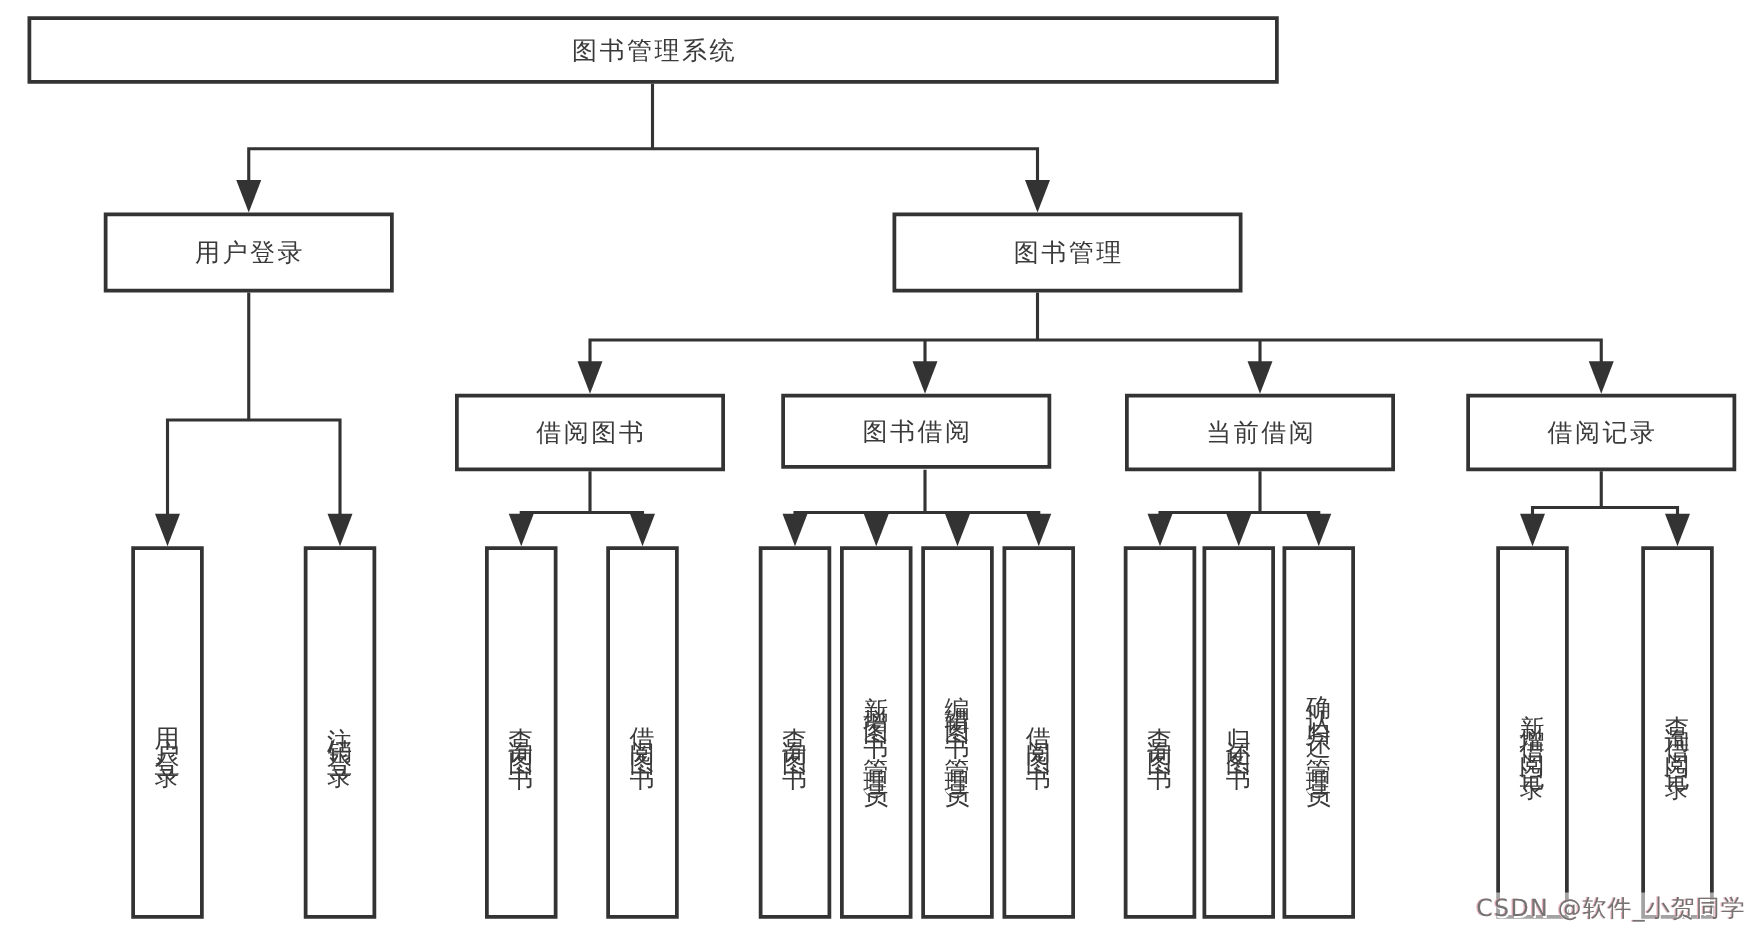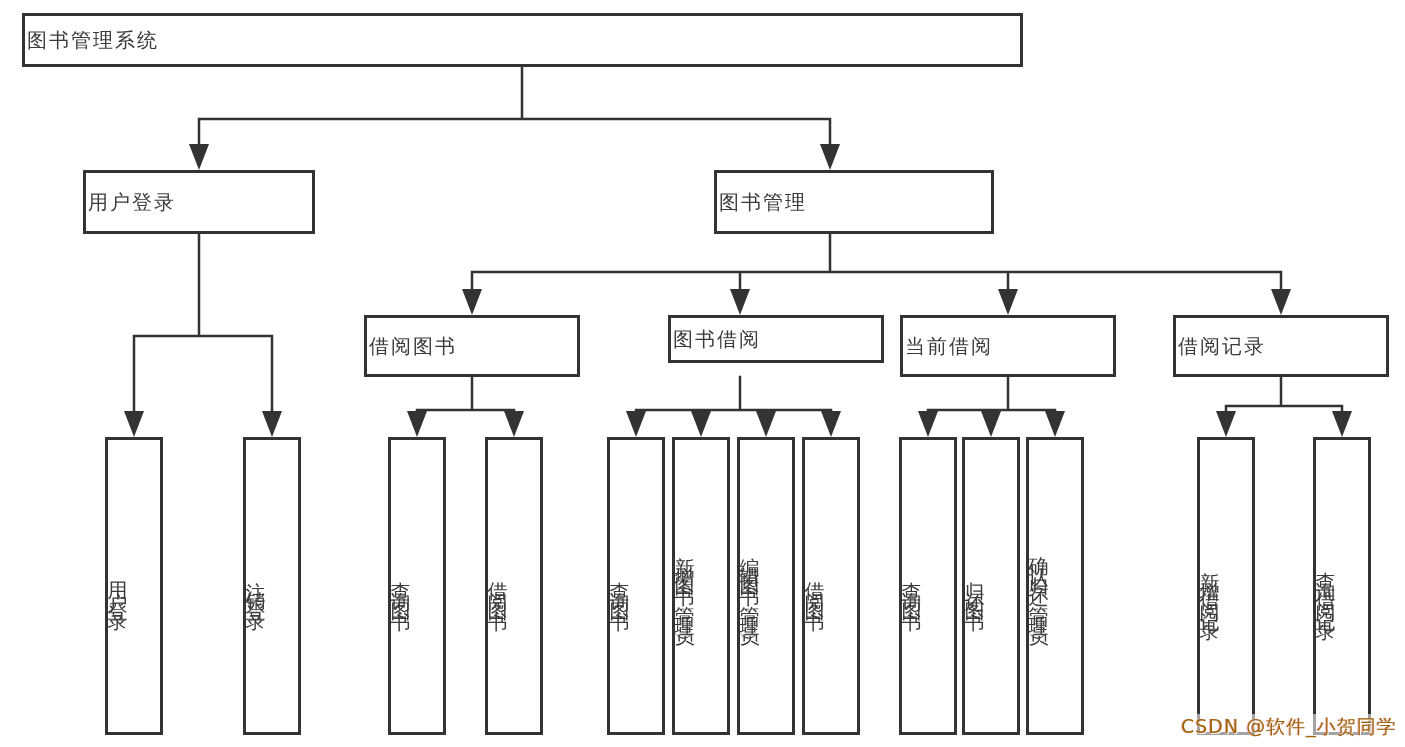--- a/index.html
+++ b/index.html
@@ -21,20 +21,21 @@
     top: 0;
     pointer-events: none;
   }
   .hbox, .vbox {
     position: absolute;
     box-sizing: border-box;
     border: 3px solid #333333;
     background: #ffffff;
     display: flex;
     align-items: center;
+    justify-content: center;
     color: #3a3a3a;
   }
   .hbox .label {
     font-size: 20px;
     letter-spacing: 2px;
     white-space: nowrap;
     text-indent: 2px;
   }
   .vbox .vlabel {
     writing-mode: vertical-lr;
@@ -43,21 +44,21 @@
     line-height: 1;
     letter-spacing: 10px;
     white-space: nowrap;
   }
   .watermark {
     position: absolute;
     left: 1181px;
     top: 714px;
     font-size: 19px;
     letter-spacing: 1px;
-    color: #a16207;
+    color: #737373;
     background: rgba(255, 255, 255, 0.55);
     text-shadow: 1px 1px 0 #ffffff, -1px 0 0 rgba(235, 167, 178, 0.85);
     white-space: nowrap;
     z-index: 5;
   }
 </style>
 </head>
 <body>
 
 <div class="stage">
@@ -109,21 +110,21 @@
   <div class="hbox" style="left:83px;top:170px;width:232px;height:64px">
     <span class="label">用户登录</span>
   </div>
   <div class="hbox" style="left:714px;top:170px;width:280px;height:64px">
     <span class="label">图书管理</span>
   </div>
 
   <div class="hbox" style="left:364px;top:315px;width:216px;height:62px">
     <span class="label">借阅图书</span>
   </div>
-  <div class="hbox" style="left:668px;top:315px;width:216px;height:48px">
+  <div class="hbox" style="left:625px;top:315px;width:216px;height:60px">
     <span class="label">图书借阅</span>
   </div>
   <div class="hbox" style="left:900px;top:315px;width:216px;height:62px">
     <span class="label">当前借阅</span>
   </div>
   <div class="hbox" style="left:1173px;top:315px;width:216px;height:62px">
     <span class="label">借阅记录</span>
   </div>
 
   <div class="vbox" style="left:105px;top:437px;width:58px;height:298px">

